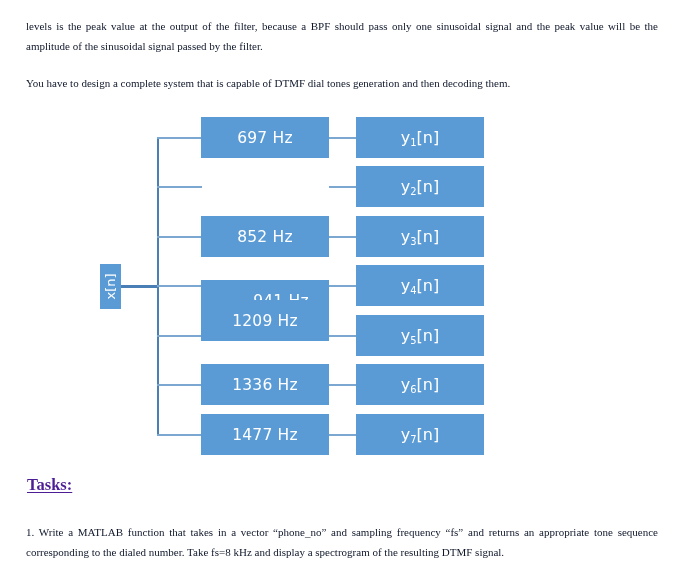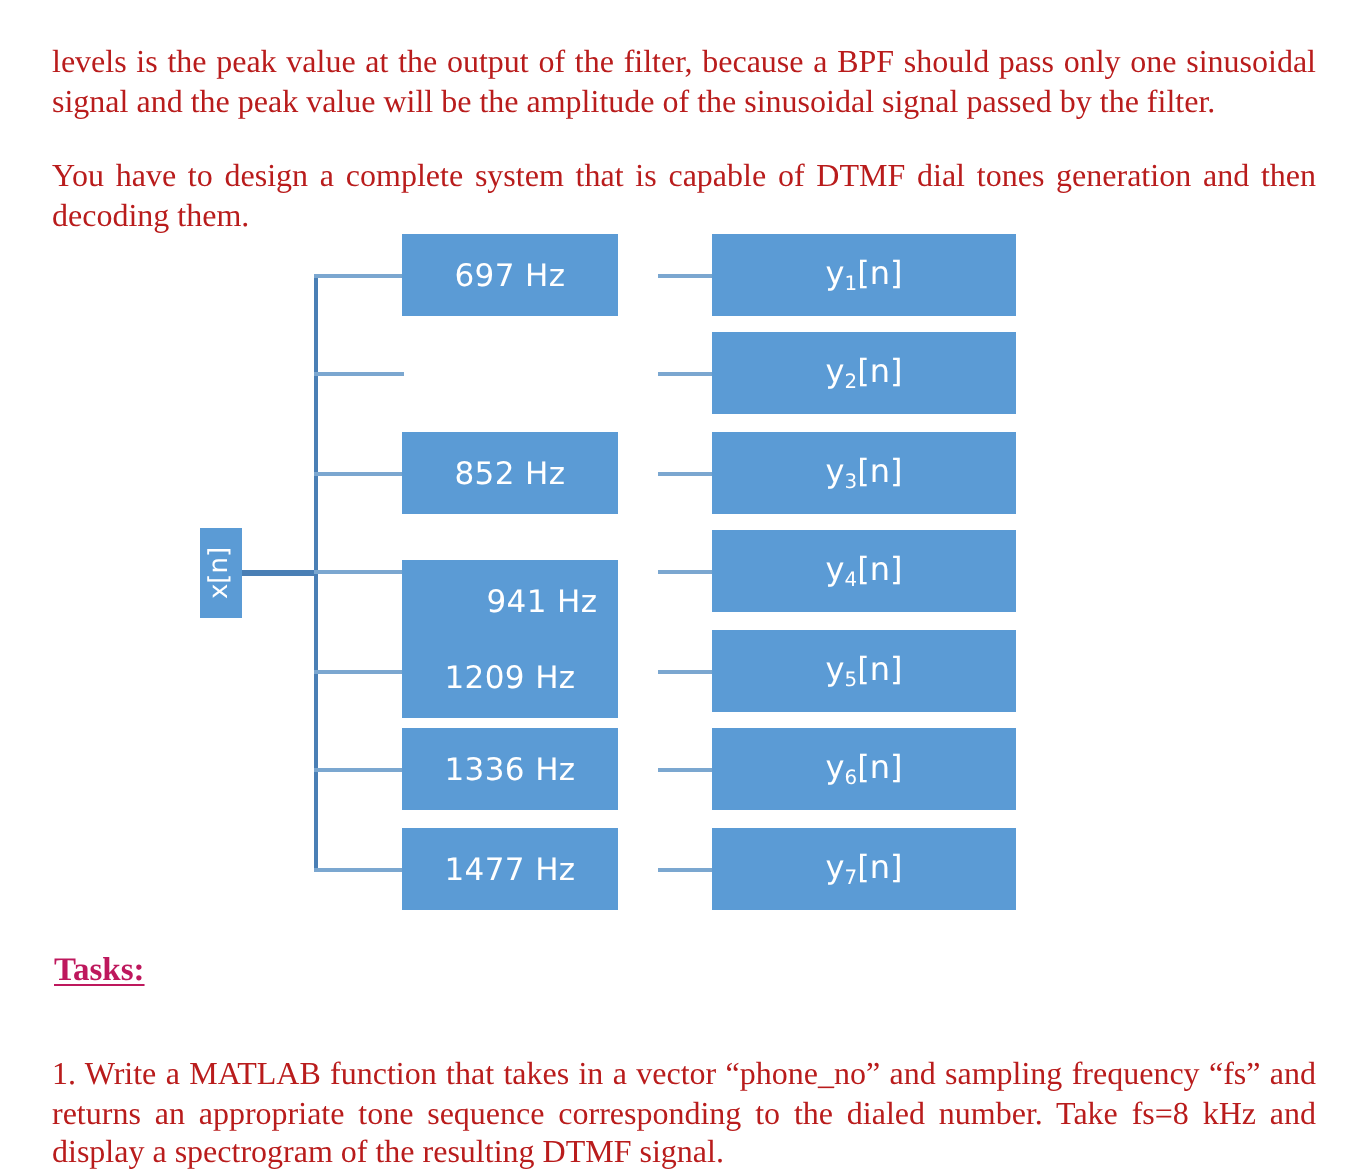--- a/index.html
+++ b/index.html
@@ -13,23 +13,23 @@
     position: relative;
     overflow: hidden;
     font-family: "Liberation Serif", "DejaVu Serif", serif;
     color: #000000;
   }
 
   
   .doc-text {
     position: absolute;
     font-family: "Liberation Serif", "DejaVu Serif", serif;
-    font-size: 16px;
+    font-size: 11px;
     line-height: 19.5px;
-    color: #b91c1c;
+    color: #0f172a;
     text-align: justify;
     -webkit-font-smoothing: none;
   }
 
   #para-intro {
     left: 26px;
     top: 6px;
     width: 632px;
   }
 
@@ -41,21 +41,21 @@
 
   #tasks-heading {
     position: absolute;
     left: 27px;
     top: 475px;
     font-family: "Liberation Serif", "DejaVu Serif", serif;
     font-size: 16.5px;
     font-weight: bold;
     text-decoration: underline;
     text-underline-offset: 2px;
-    color: #be185d;
+    color: #4c1d95;
   }
 
   #para-task1 {
     left: 26px;
     top: 512px;
     width: 632px;
   }
 
   
   #diagram {
@@ -74,29 +74,29 @@
     color: #ffffff;
     display: flex;
     align-items: center;
     justify-content: center;
     font-family: "DejaVu Sans", "Liberation Sans", sans-serif;
     box-sizing: border-box;
   }
 
   .filter-box {
     left: 201px;
-    width: 108px;
+    width: 128px;
     height: 41px;
     font-size: 15.5px;
     letter-spacing: 0.2px;
   }
 
   .output-box {
     left: 356px;
-    width: 152px;
+    width: 128px;
     height: 41px;
     font-size: 16px;
   }
 
   .output-box .var-name {
     font-style: normal;
   }
   .output-box sub {
     font-size: 0.62em;
     vertical-align: -0.28em;
@@ -169,21 +169,21 @@
 
   <div class="node-box filter-box" style="top:117px;">
     <span>697 Hz</span>
   </div>
   <div class="node-box filter-box" style="top:216px;">
     <span>852 Hz</span>
   </div>
   <div class="node-box filter-box" style="top:280px;padding-left:32px;">
     <span>941 Hz</span>
   </div>
-  <div class="node-box filter-box" style="top:318px;">
+  <div class="node-box filter-box" style="top:300px;">
     <span>1209 Hz</span>
   </div>
   <div class="node-box filter-box" style="top:364px;">
     <span>1336 Hz</span>
   </div>
   <div class="node-box filter-box" style="top:414px;align-items:center;">
     <span>1477 Hz</span>
   </div>
 
   <div class="node-box output-box" style="top:117px;">

